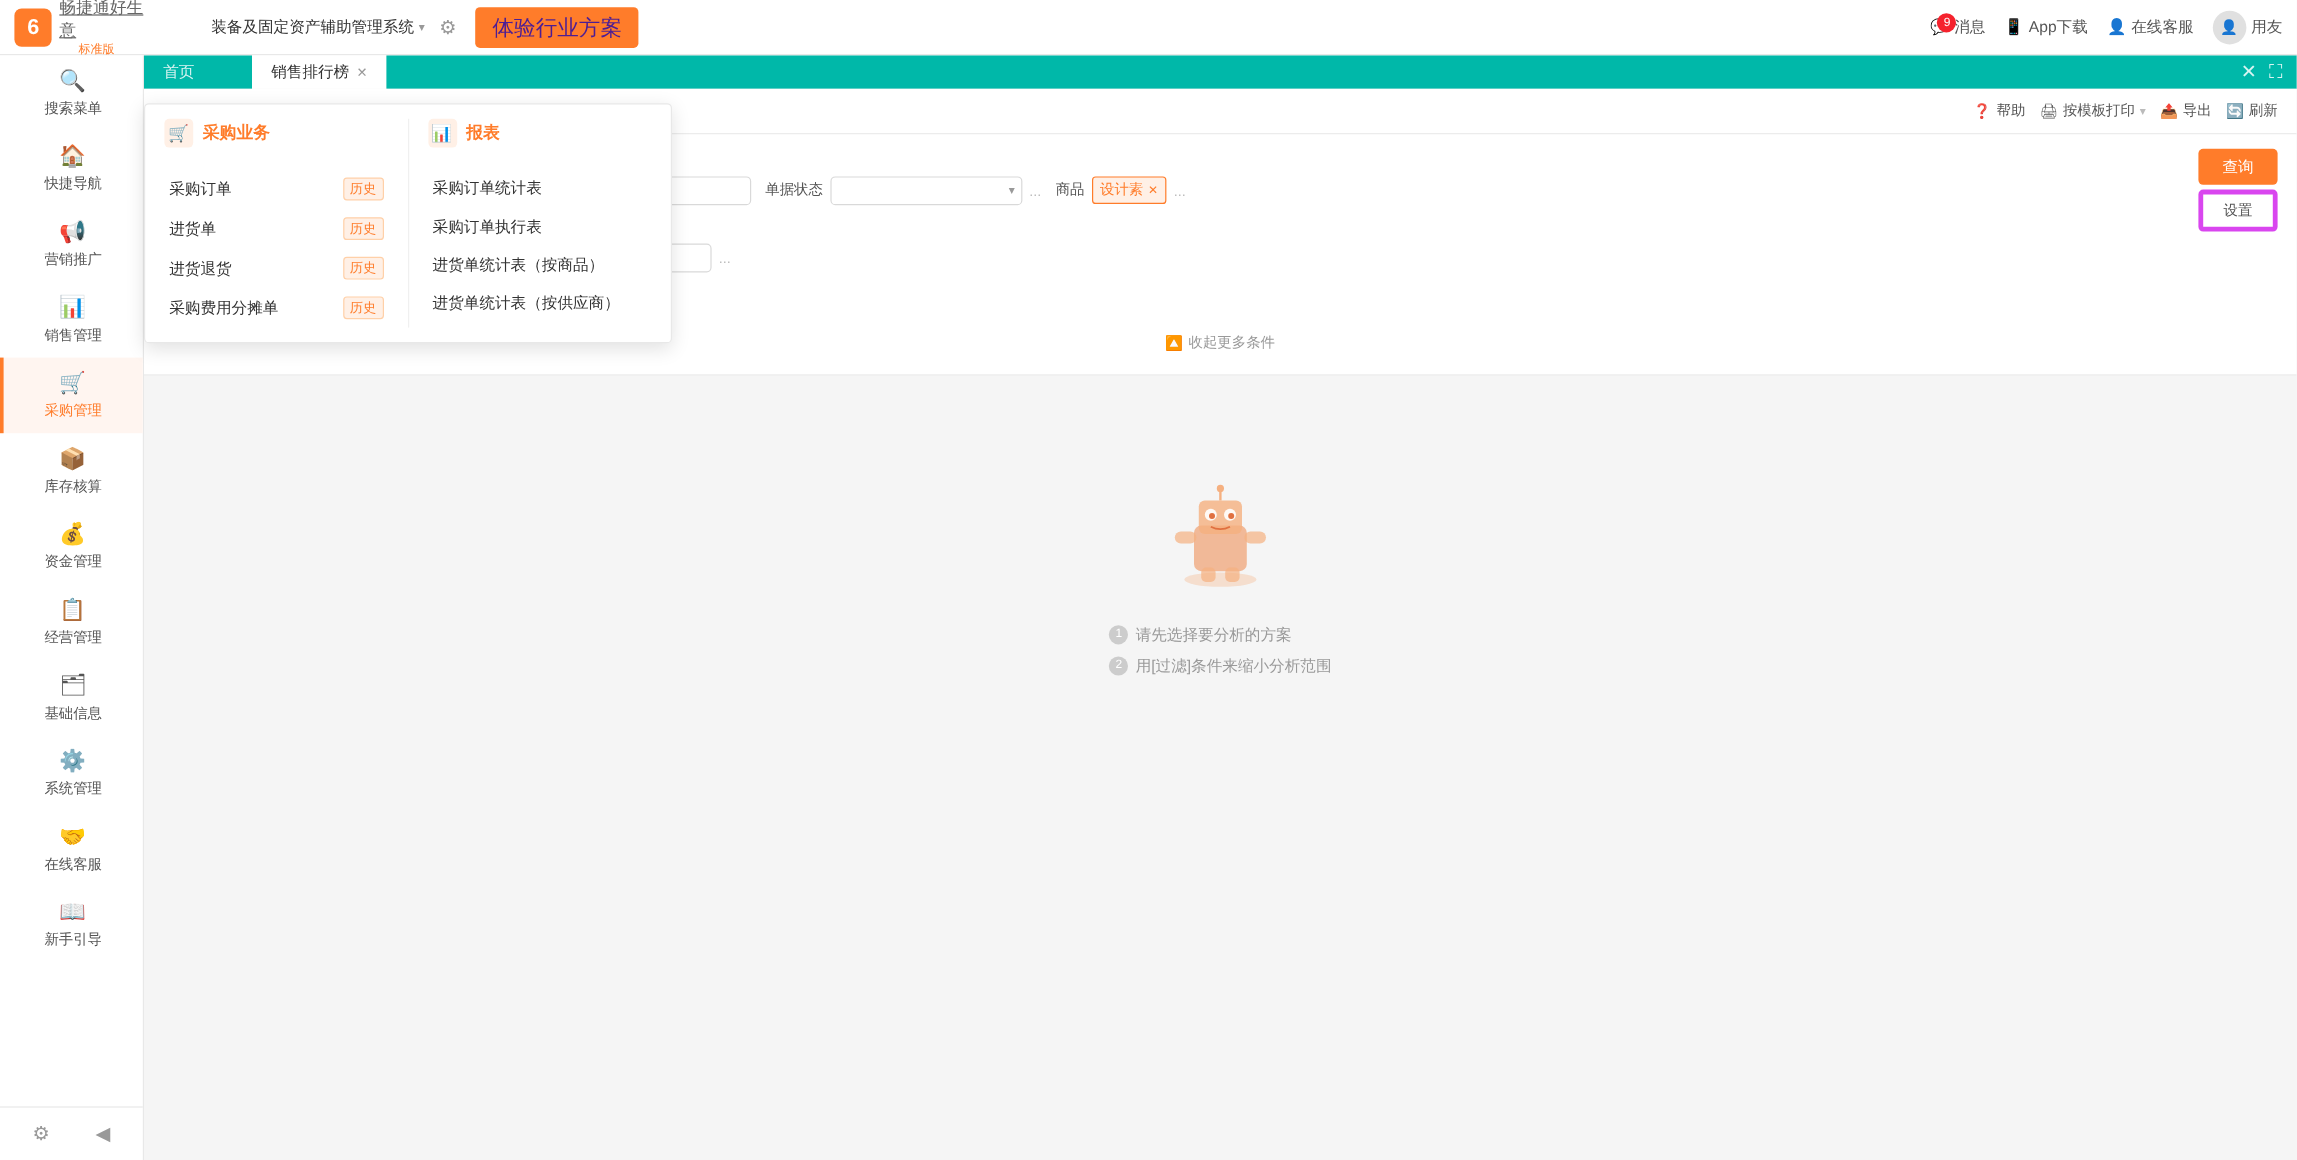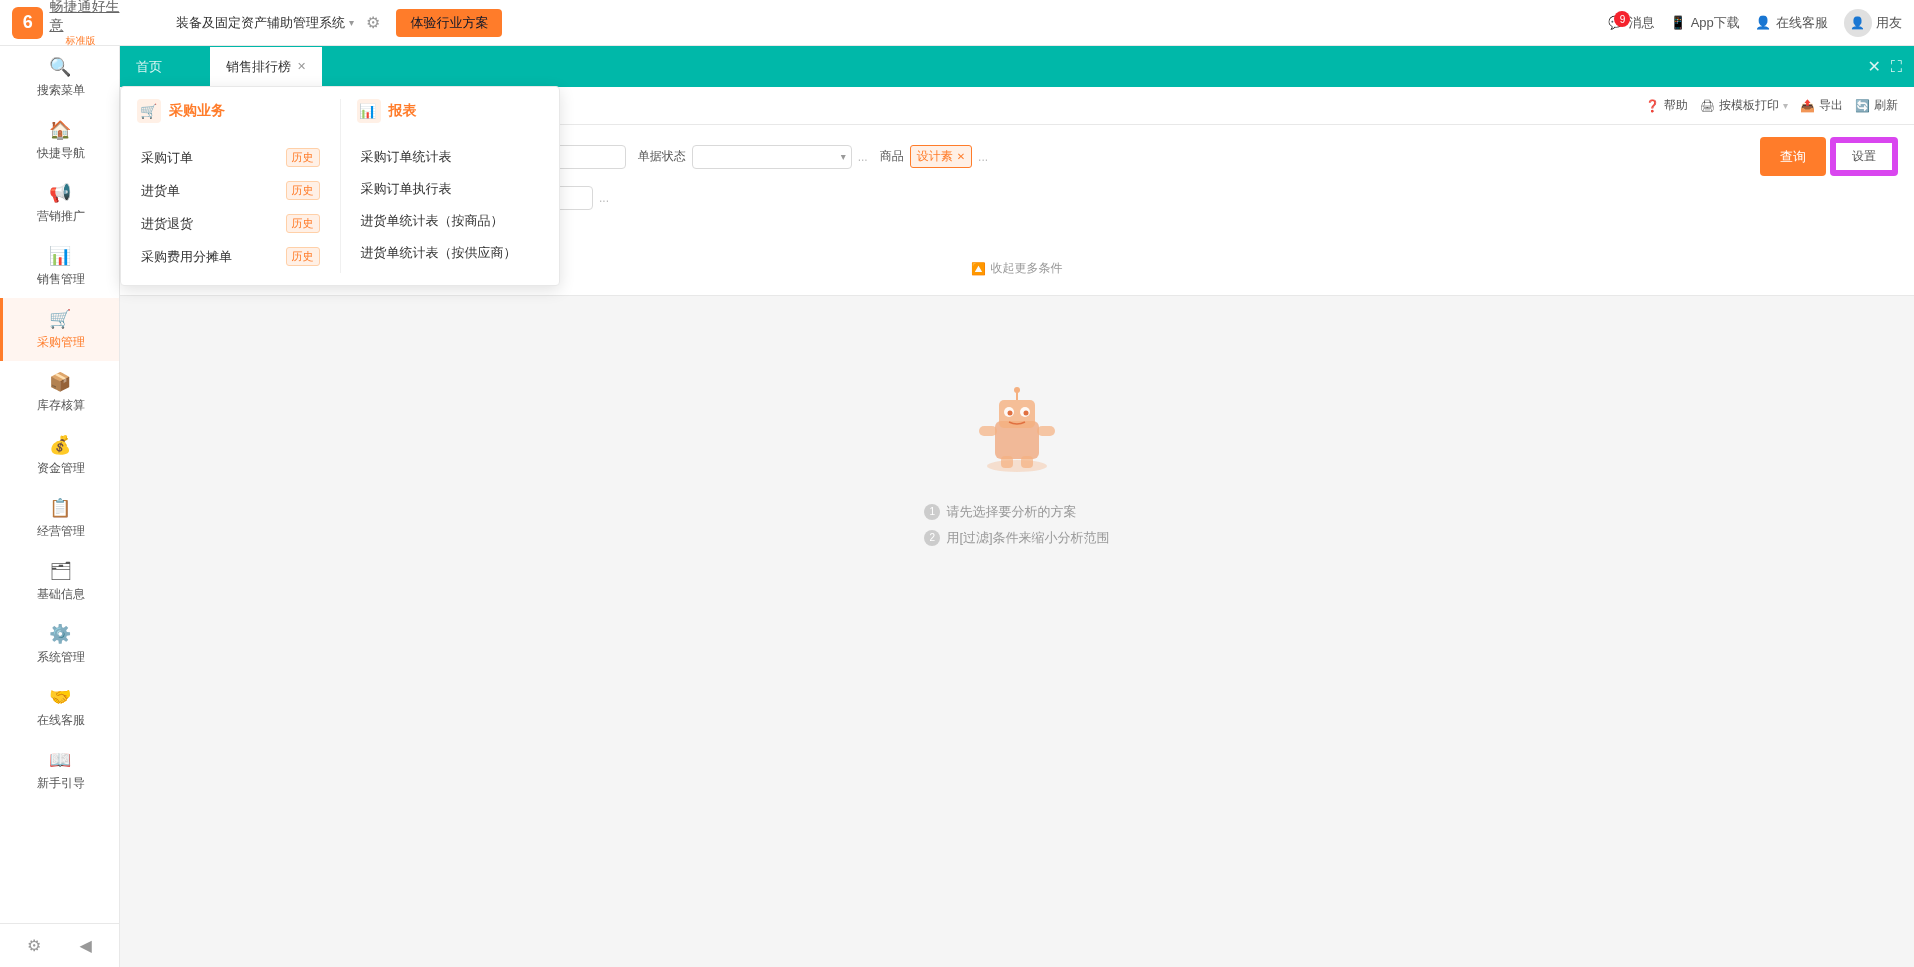--- a/index.html
+++ b/index.html
@@ -41,25 +41,25 @@
       margin-left: 44px;
     }
     .system-name {
       font-size: 13px; color: #333;
       display: flex; align-items: center; gap: 4px;
     }
     .system-name-chevron { color: #999; font-size: 10px; }
     .settings-icon { color: #999; font-size: 16px; cursor: pointer; margin-left: 4px; }
     .industry-btn {
       background: #ff7c2a;
-      color: #0f172a;
+      color: #4c1d95;
       border: none;
       border-radius: 4px;
       padding: 5px 14px;
-      font-size: 13px;
+      font-size: 18px;
       cursor: pointer;
       margin-left: 8px;
     }
 
     .header-right {
       display: flex;
       align-items: center;
       gap: 16px;
       color: #555;
       font-size: 13px;
@@ -128,21 +128,21 @@
       height: calc(967px - 46px);
       display: flex;
       flex-direction: column;
     }
 
     
     .tab-bar {
       background: #00b8a9;
       display: flex;
       align-items: center;
-      height: 41px;
+      height: 28px;
       padding: 0 0;
       position: relative;
     }
     .tab-item {
       height: 40px;
       display: flex;
       align-items: center;
       padding: 0 16px;
       font-size: 13px;
       cursor: pointer;
@@ -270,29 +270,29 @@
       color: #fff;
       border: none;
       border-radius: 4px;
       padding: 6px 20px;
       font-size: 13px;
       cursor: pointer;
     }
     .settings-btn {
       background: #fff;
       color: #555;
-      border: 6px solid #d946ef;
+      border: 4px solid #d946ef;
       border-radius: 4px;
       padding: 5px 16px;
       font-size: 12px;
       cursor: pointer;
     }
 
     .btn-group {
-      display: flex; flex-direction: row; gap: 4px;
+      display: flex; flex-direction: column; gap: 4px;
     }
 
     .collapse-row {
       display: flex; justify-content: center; padding: 6px;
       font-size: 12px; color: #999; cursor: pointer;
       gap: 4px; align-items: center;
     }
 
     
     .empty-state {

